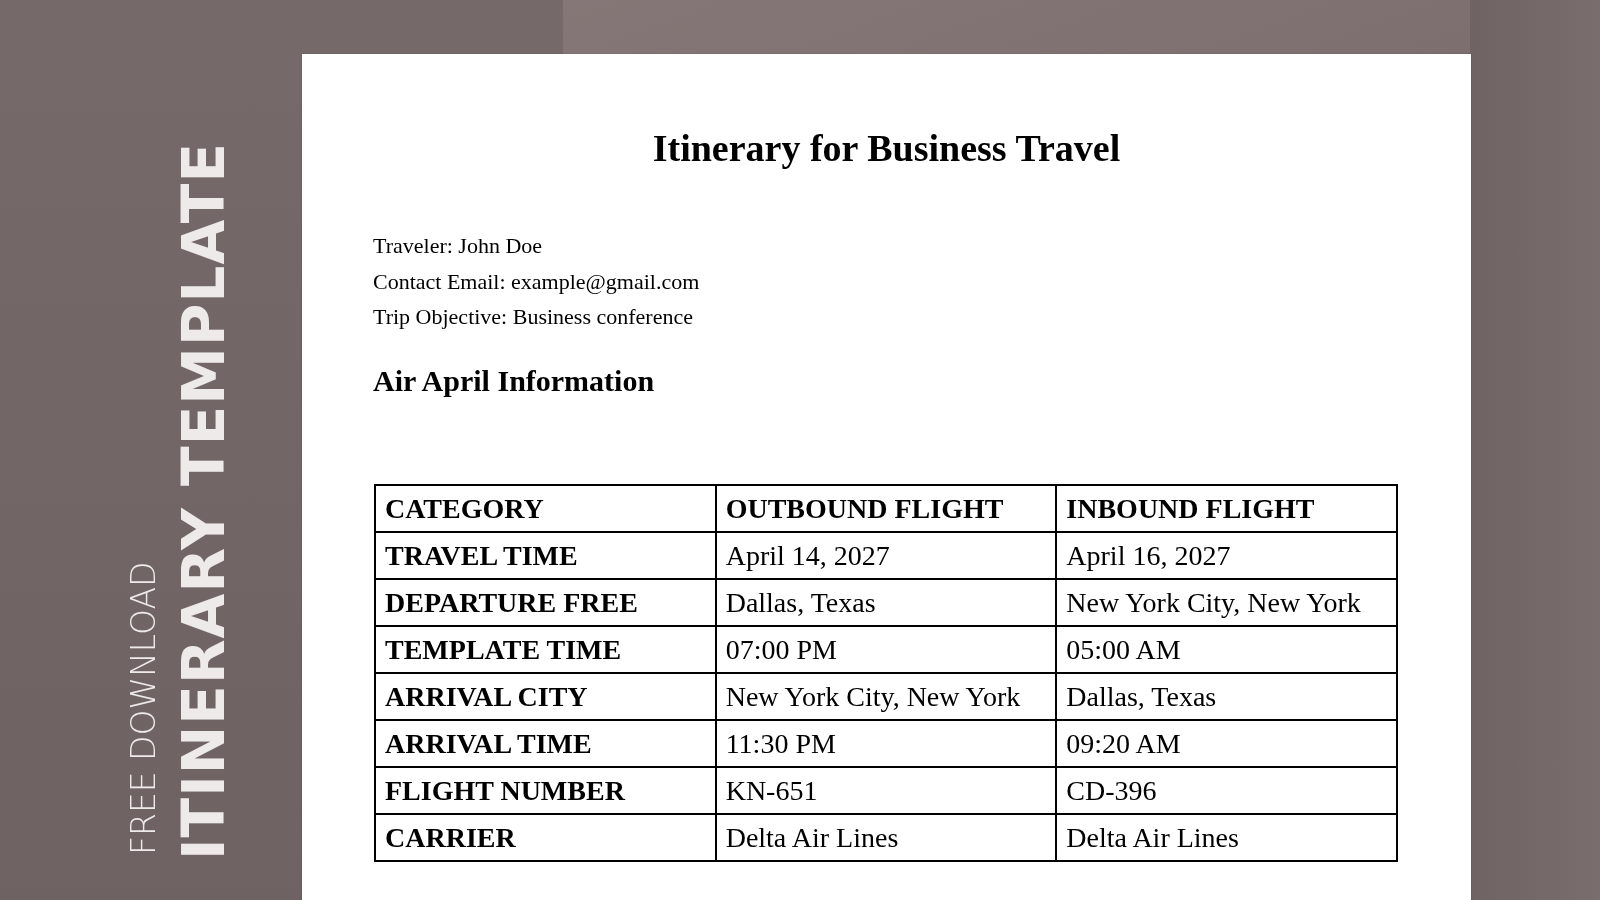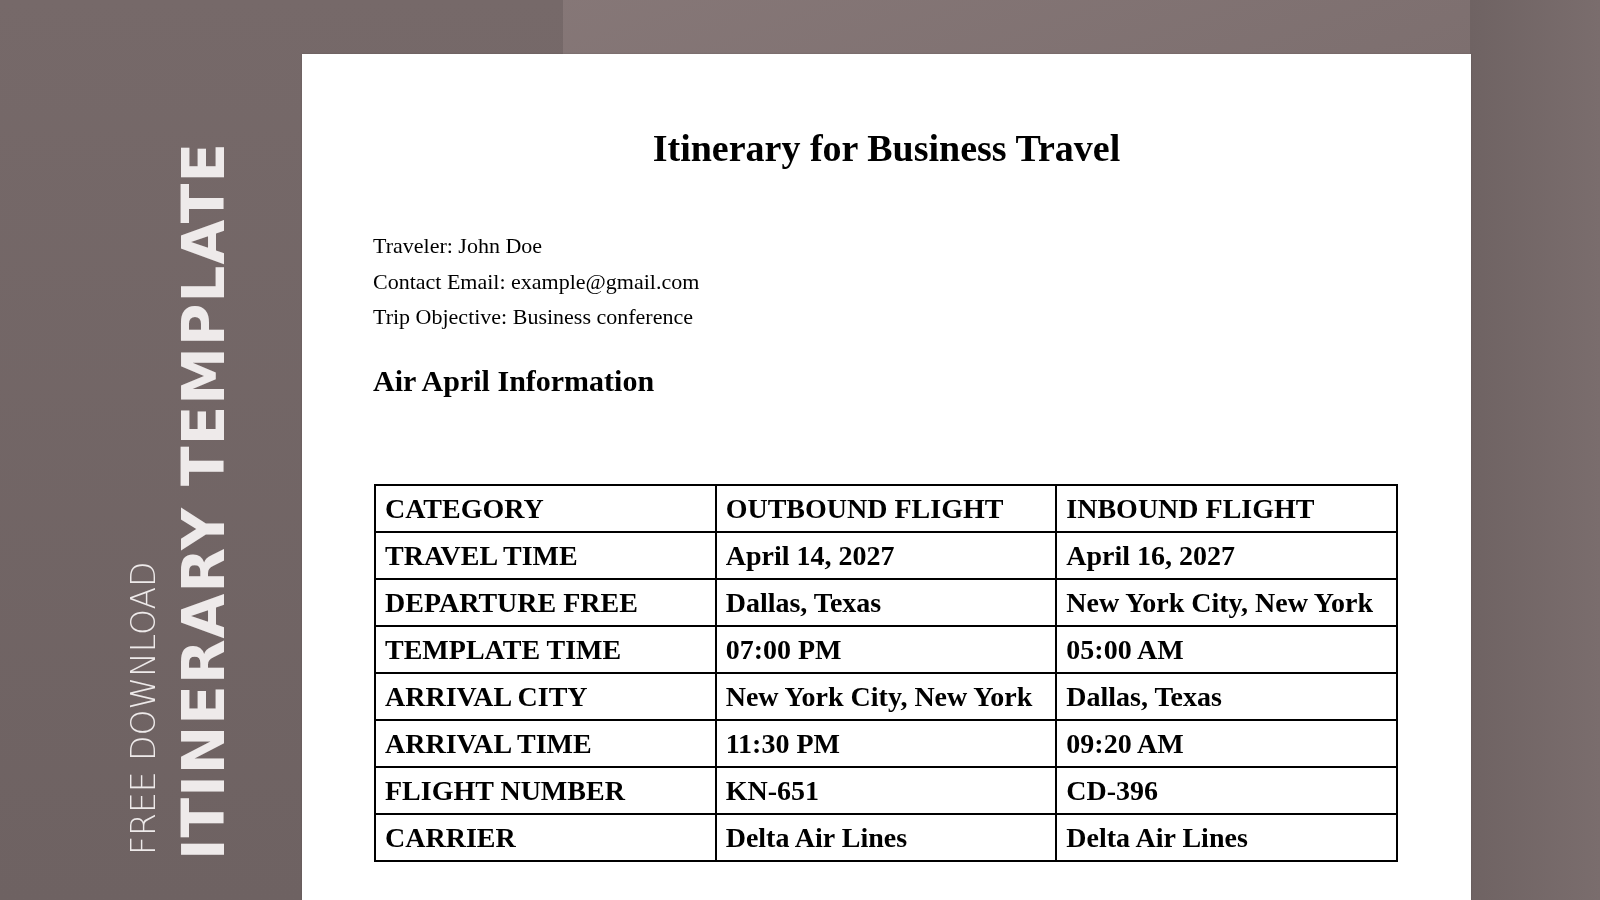--- a/index.html
+++ b/index.html
@@ -50,21 +50,20 @@
   table.flights {
     position:absolute; left:72px; top:386px; width:1024px;
     border-collapse:collapse;
     font-size:28px; color:#000;margin-top:44px;
   }
   table.flights td, table.flights th {
     border:2px solid #000;
     height:45px; padding:0 9px;
     text-align:left; vertical-align:middle;
     width:33.33%;
-    font-weight:bold;
   }
   table.flights th { font-weight:bold; }
   table.flights td.cat { font-weight:bold; }
 </style>
 </head>
 <body>
 
 <div class="left-panel"></div>
 <div class="right-grad"></div>
 

